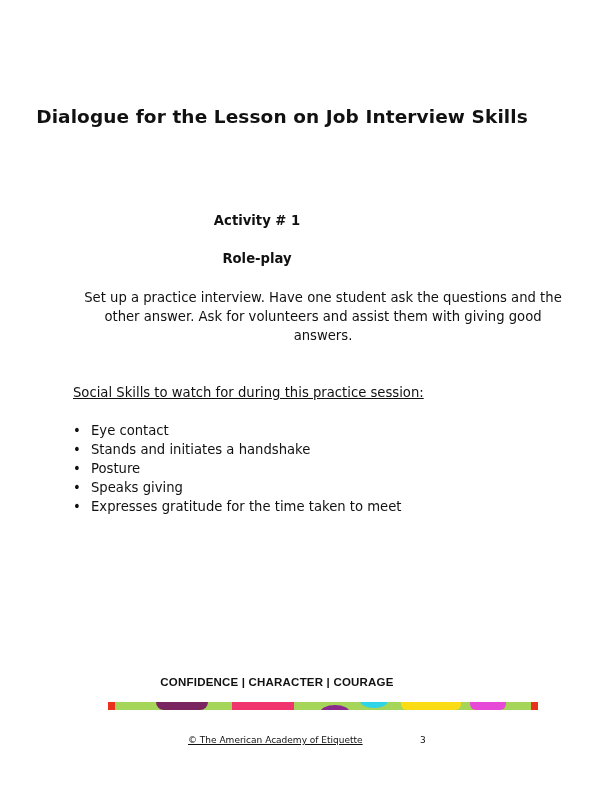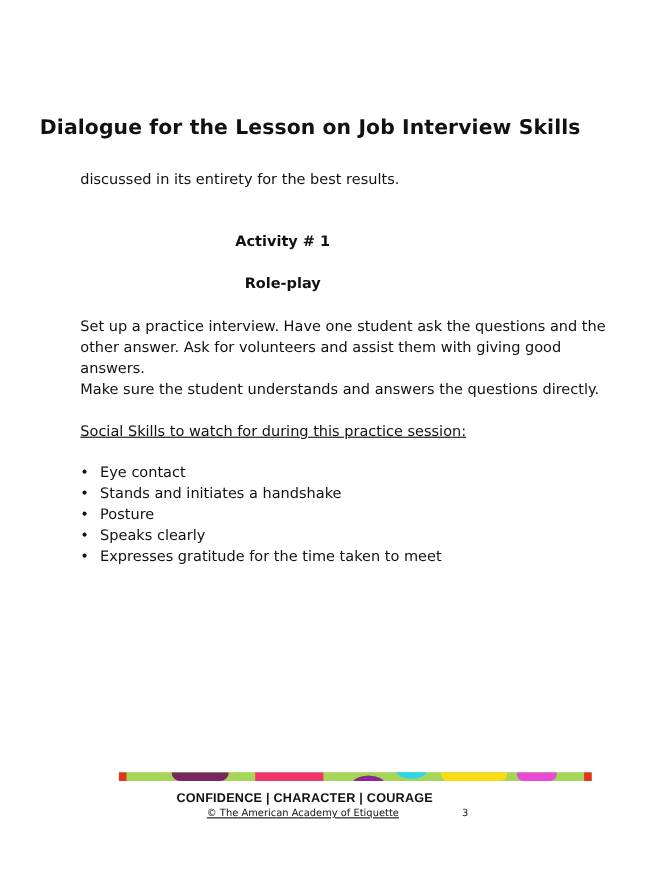--- a/index.html
+++ b/index.html
@@ -7,63 +7,61 @@
          font-family: "DejaVu Sans", sans-serif; color: #111; }
   .title { position: absolute; left: 0; width: 564px; top: 106px; text-align: center;
            font-size: 18.5px; font-weight: bold; letter-spacing: 0.1px; }
   .para { position: absolute; left: 73px; width: 500px; font-size: 13.2px; line-height: 19px; margin: 0; }
   .heading { position: absolute; left: 0; width: 514px; text-align: center; font-size: 13.2px; font-weight: bold; }
   .list { position: absolute; left: 73px; top: 421px; margin: 0; padding: 0; list-style: none;
           font-size: 13.2px; line-height: 19px; }
   .list li { display: flex; }
   .bullet { width: 18px; display: inline-block; }
   .tagline { position: absolute; left: 0; width: 554px; top: 676px; text-align: center;
-             font-size: 11.5px; font-weight: bold; letter-spacing: 0.2px; font-family: "Liberation Sans", sans-serif; margin-top: 44px; }
+             font-size: 11.5px; font-weight: bold; letter-spacing: 0.2px; font-family: "Liberation Sans", sans-serif; }
   .bar { position: absolute; left: 108px; top: 702px; width: 430px; height: 8px; background: #a5d65a; overflow: hidden; }
   .bar .cap { position: absolute; top: 0; width: 7px; height: 8px; }
   .bar .seg { position: absolute; }
   .footer { position: absolute; top: 735px; font-size: 9px; }
 </style>
 </head>
 <body>
 
 <div>
   <div class="title">Dialogue for the Lesson on Job Interview Skills</div>
 
   <div class="para" style="top:154px;">
-    <div>discussed in its entirety for the best results.</div>
   </div>
 
   <div class="heading" style="top:213px;">Activity # 1</div>
   <div class="heading" style="top:251px;">Role-play</div>
 
-  <div class="para" style="top:288px;">
+  <div class="para" style="top:288px;text-align:center;">
     <div>Set up a practice interview.  Have one student ask the questions and the</div>
     <div>other answer.  Ask for volunteers and assist them with giving good answers.</div>
-    <div>Make sure the student understands and answers the questions directly.</div>
   </div>
 
   <div class="para" style="top:383px;text-decoration:underline;">Social Skills to watch for during this practice session:</div>
 
   <ul class="list">
     <li>
         <span class="bullet">•</span>
         <span>Eye contact</span>
       </li>
     <li>
         <span class="bullet">•</span>
         <span>Stands and initiates a handshake</span>
       </li>
     <li>
         <span class="bullet">•</span>
         <span>Posture</span>
       </li>
     <li>
         <span class="bullet">•</span>
-        <span>Speaks clearly</span>
+        <span>Speaks giving</span>
       </li>
     <li>
         <span class="bullet">•</span>
         <span>Expresses gratitude for the time taken to meet</span>
       </li>
   </ul>
 
   <div class="tagline">CONFIDENCE | CHARACTER | COURAGE</div>
 
   <div class="bar">

